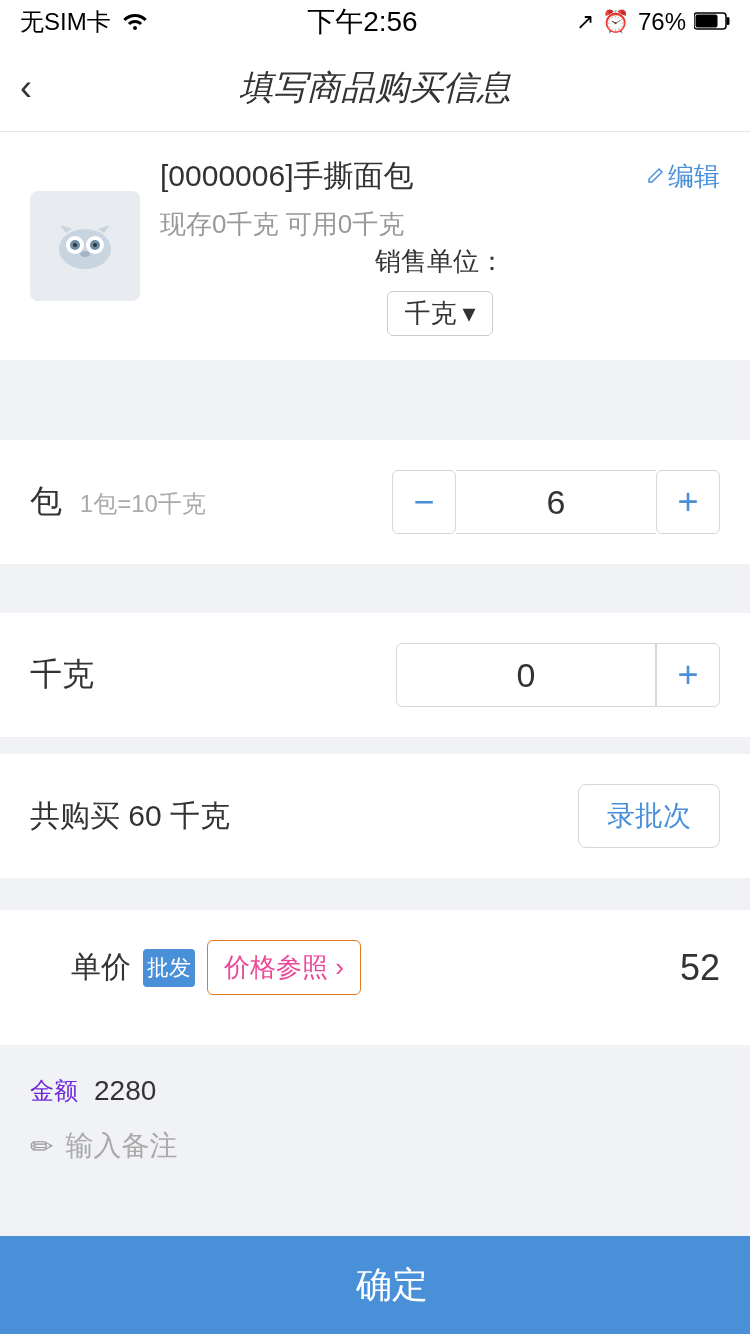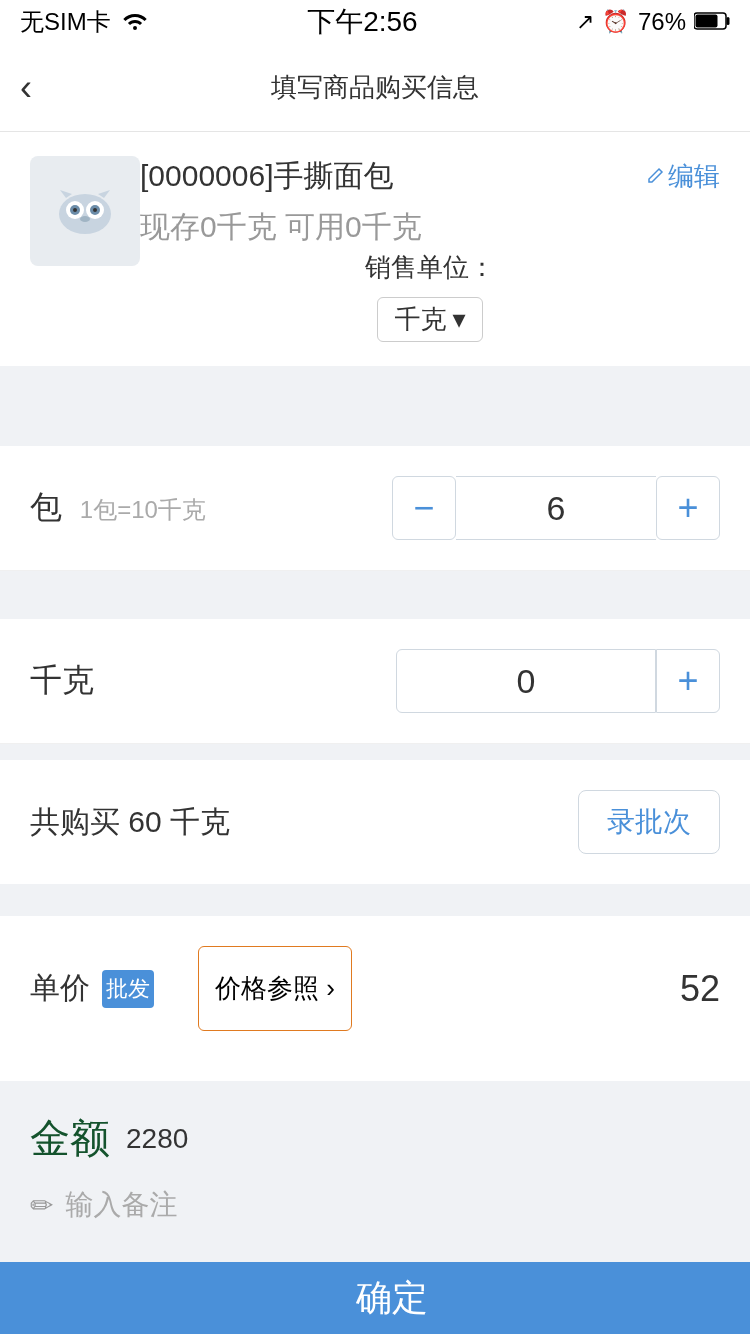--- a/index.html
+++ b/index.html
@@ -41,31 +41,33 @@
       border-bottom: 1px solid #e5e5e5;
     }
     .nav-back {
       position: absolute;
       left: 20px;
       font-size: 36px;
       color: #333;
       cursor: pointer;
     }
     .nav-title {
-      font-size: 26px;
+      font-size: 34px;
       font-weight: 500;
       color: #333;
+      font-style: italic;
     }
 
     
     .product-card {
       background: #fff;
       padding: 24px 30px;
       display: flex;
-      align-items: flex-start;
+      align-items: center;
+      gap: 20px;
       margin-bottom: 16px;
     }
     .product-thumb {
       width: 110px;
       height: 110px;
       background: #e8ecf0;
       border-radius: 8px;
       display: flex;
       align-items: center;
       justify-content: center;
@@ -83,21 +85,21 @@
       color: #333;
     }
     .edit-btn {
       color: #4a90d9;
       font-size: 26px;
       display: flex;
       align-items: center;
       gap: 4px;
     }
     .product-stock {
-      font-size: 30px;
+      font-size: 26px;
       color: #999;
       margin-top: 10px;
     }
     .product-unit-row {
       display: flex;
       align-items: center;
       gap: 12px;
       margin-top: 2px;
       font-size: 26px;
       color: #333;
@@ -230,59 +232,58 @@
       display: flex;
       align-items: center;
       justify-content: space-between;
       margin-bottom: 20px;
     }
     .price-left {
       display: flex;
       align-items: center;
       gap: 12px;
     }
-    .price-label { font-size: 30px; color: #333; }
+    .price-label { font-size: 30px; color: #333; margin-left: 41px; }
     .price-badge {
       background: #4a90d9;
       color: #fff;
       font-size: 22px;
       padding: 4px 4px;
       border-radius: 4px;
     }
     .price-ref-btn {
       border: 1.5px solid #e07a20;
       border-radius: 6px;
-      padding: 24px 16px;
+      padding: 9px 16px;
       font-size: 26px;
-      color: #000000;
+      color: #ec4899;
       background: #fff;
       cursor: pointer;
       display: flex;
       align-items: center;
       gap: 6px;
-      margin-left: 32px;
     }
     .price-value {
       font-size: 36px;
       color: #333;
       font-weight: 500;
     }
 
     
     .amount-section {
       background: #f0f2f5;
       padding: 30px 30px 20px;
     }
     .amount-row {
       display: flex;
       align-items: center;
       gap: 16px;
       margin-bottom: 20px;
     }
-    .amount-label { font-size: 40px; color: #14532d; }
+    .amount-label { font-size: 24px; color: #6d28d9; }
     .amount-value { font-size: 28px; color: #333; font-weight: 500; }
     .remark-row {
       display: flex;
       align-items: center;
       gap: 12px;
     }
     .remark-icon { font-size: 28px; color: #999; }
     .remark-text { font-size: 28px; color: #aaa; }
 
     
@@ -290,21 +291,21 @@
       height: 200px;
       background: #f0f2f5;
     }
 
     
     .confirm-btn {
       position: fixed;
       bottom: 0;
       left: 0;
       width: 750px;
-      height: 72px;
+      height: 98px;
       background: #4a90d9;
       color: #fff;
       font-size: 36px;
       display: flex;
       align-items: center;
       justify-content: center;
       cursor: pointer;
       border: none;
       padding-left: 34px;
     }

